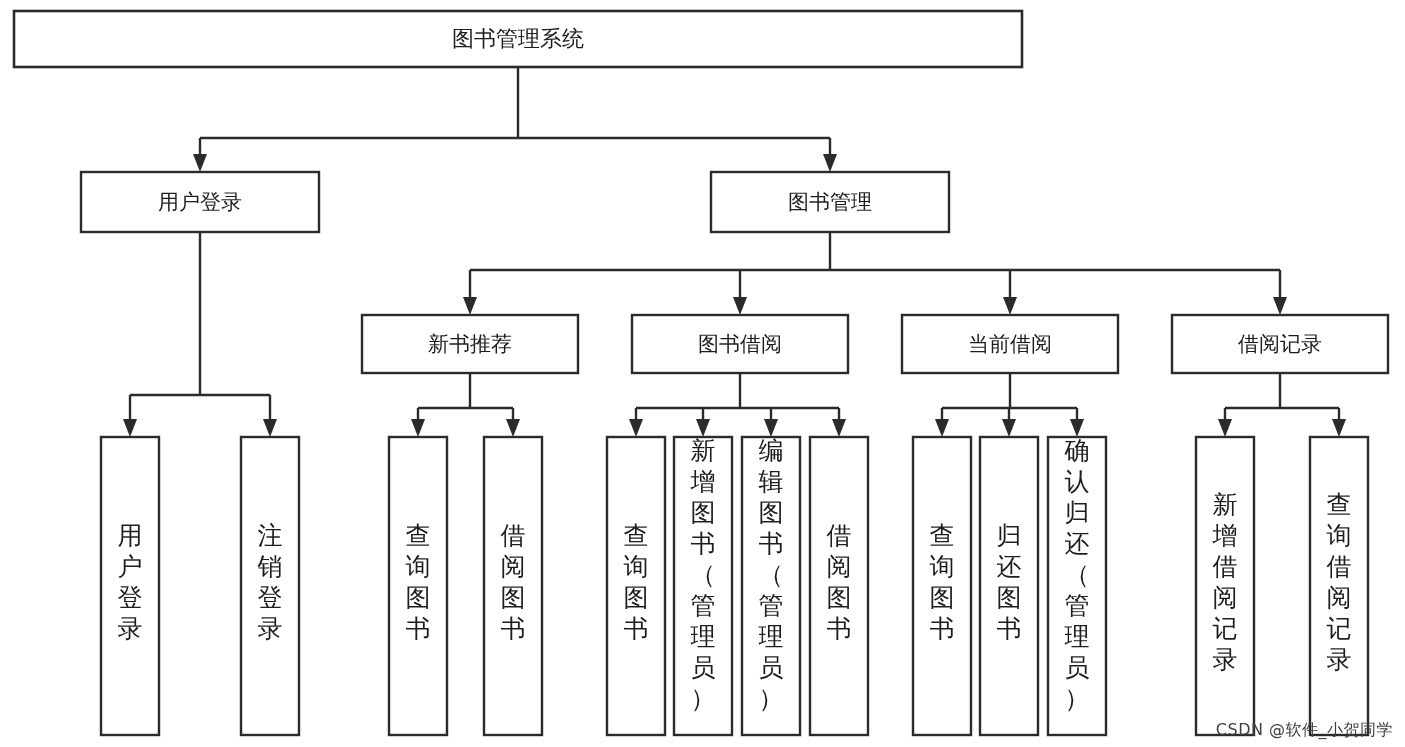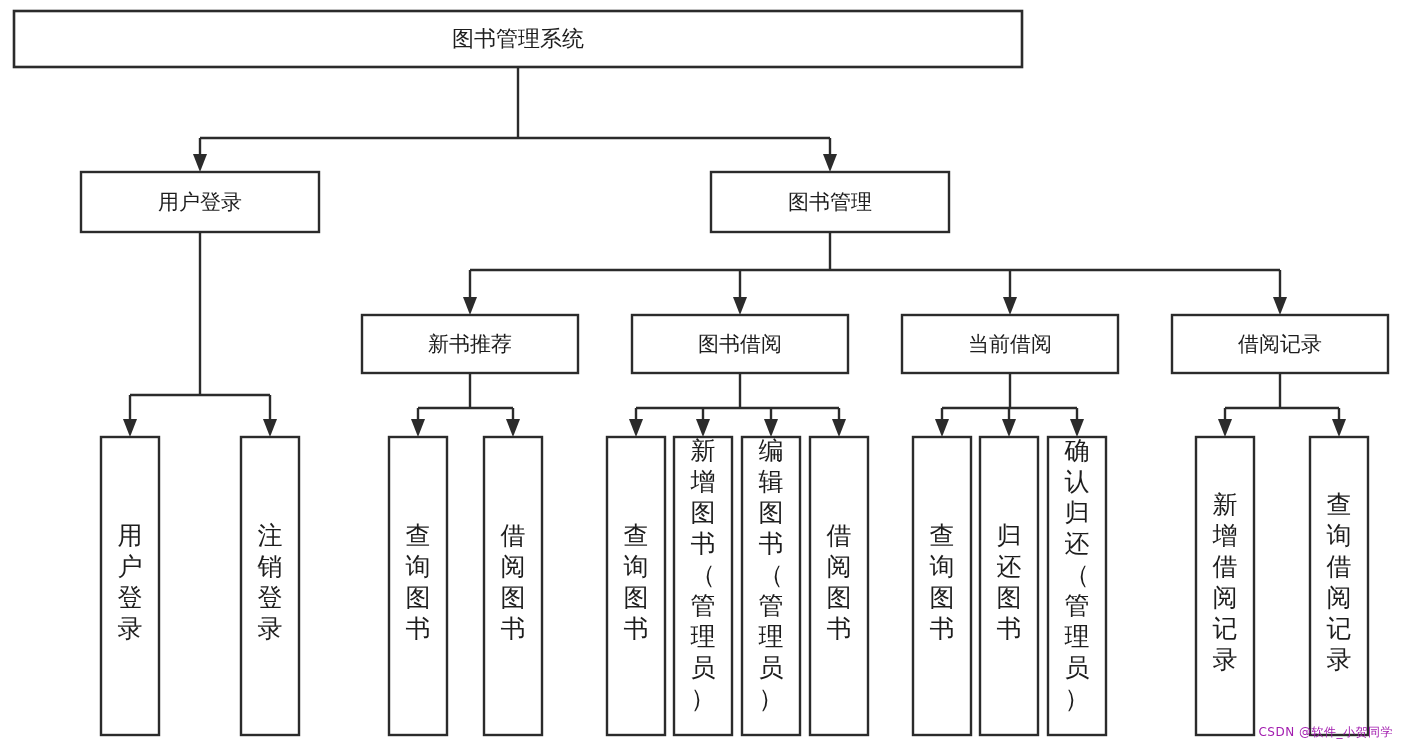--- a/index.html
+++ b/index.html
@@ -58,22 +58,22 @@
     fill: #1d1d1d;
     font-family: "DejaVu Sans", "Liberation Sans", sans-serif;
     font-size: 25px;
     text-anchor: middle;
   }
   .watermark {
     position: absolute;
     right: 12px;
     bottom: 6px;
     font-family: "DejaVu Sans", "Liberation Sans", sans-serif;
-    font-size: 12px;
-    color: #a21caf;
+    font-size: 16px;
+    color: #404040;
     letter-spacing: 0.5px;
     white-space: nowrap;
     user-select: none;
   }
 </style>
 </head>
 <body>
 
 <div id="diagram-root">
   <svg class="tree" viewBox="0 0 1405 747" xmlns="http://www.w3.org/2000/svg">

